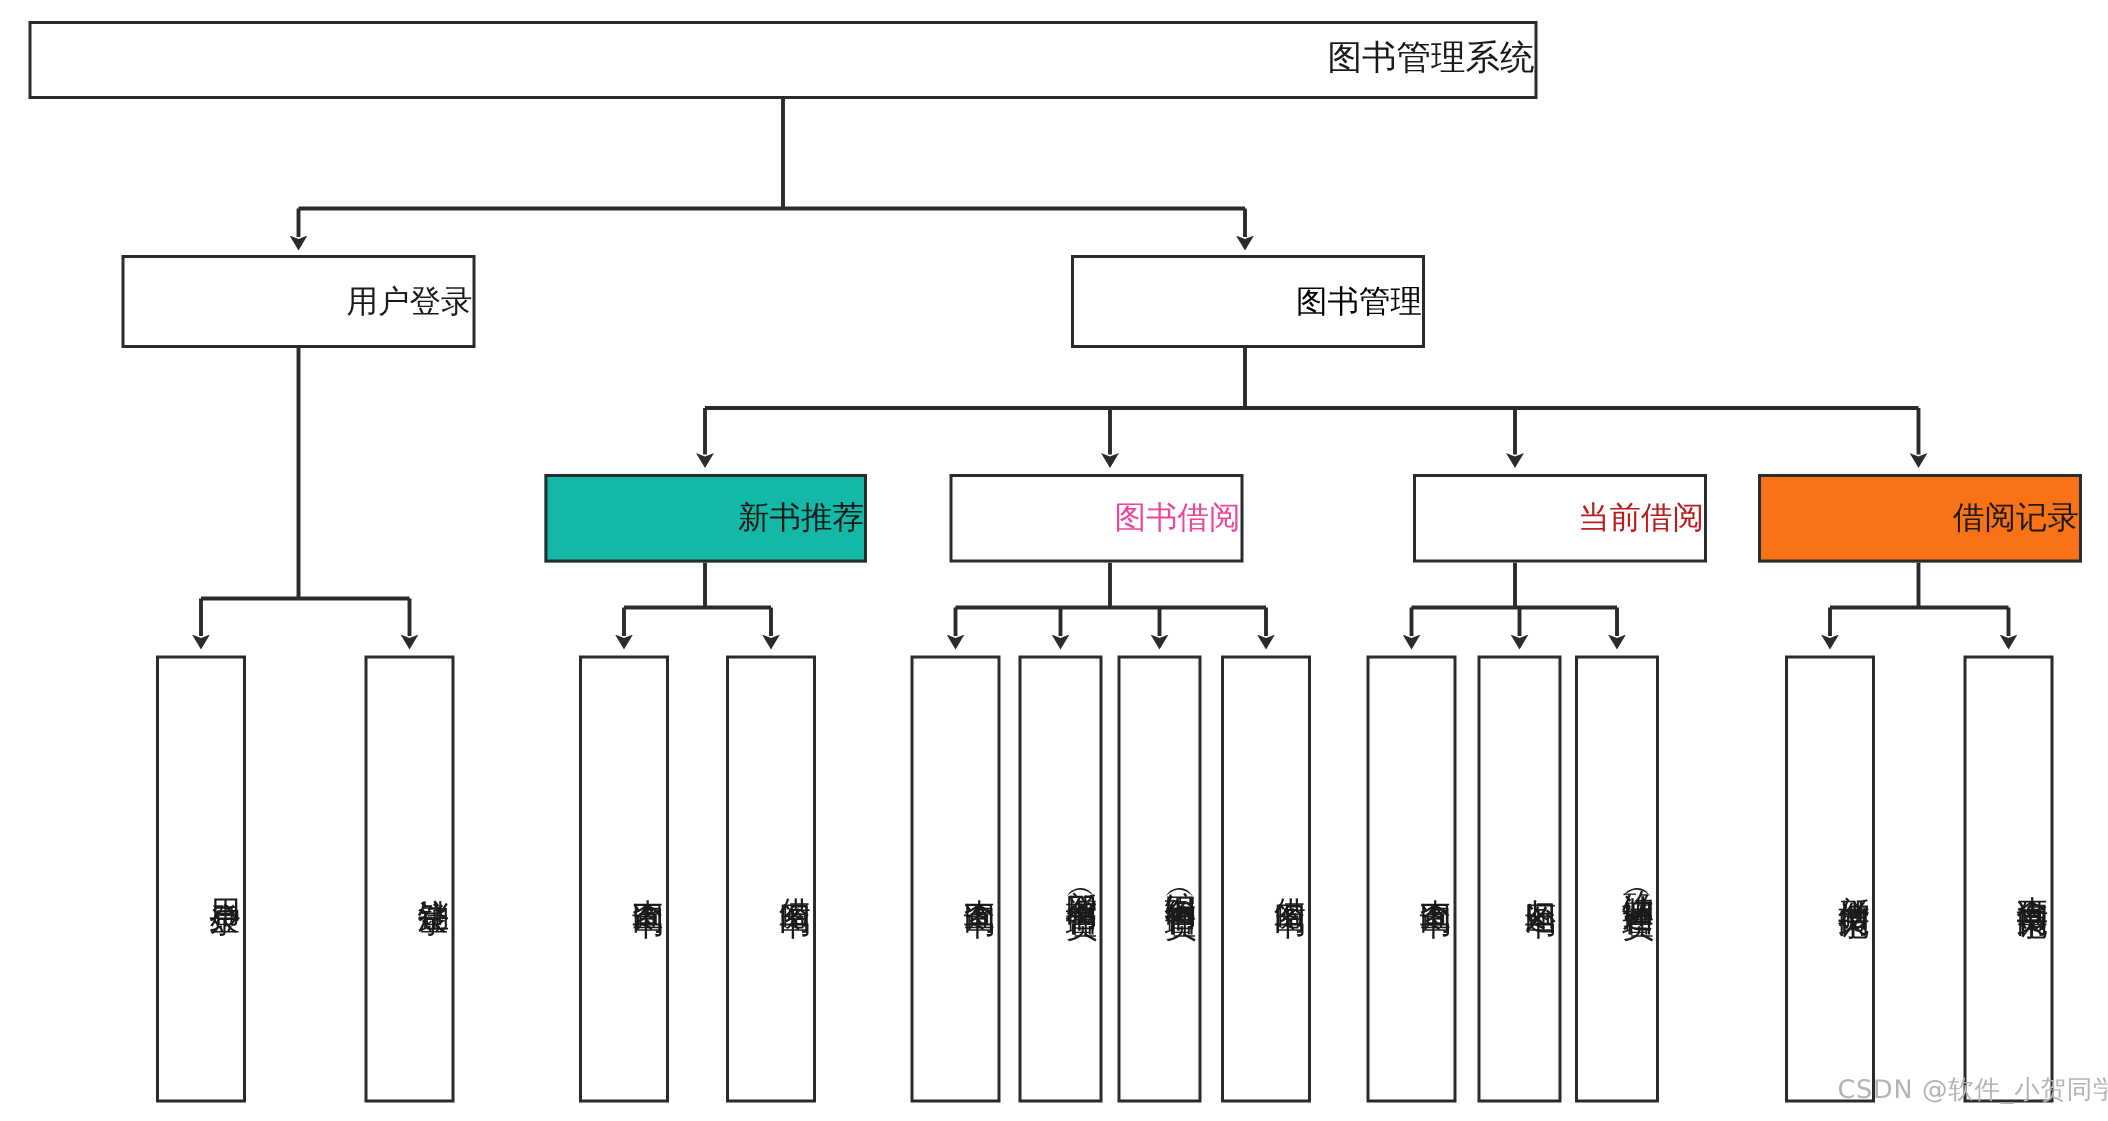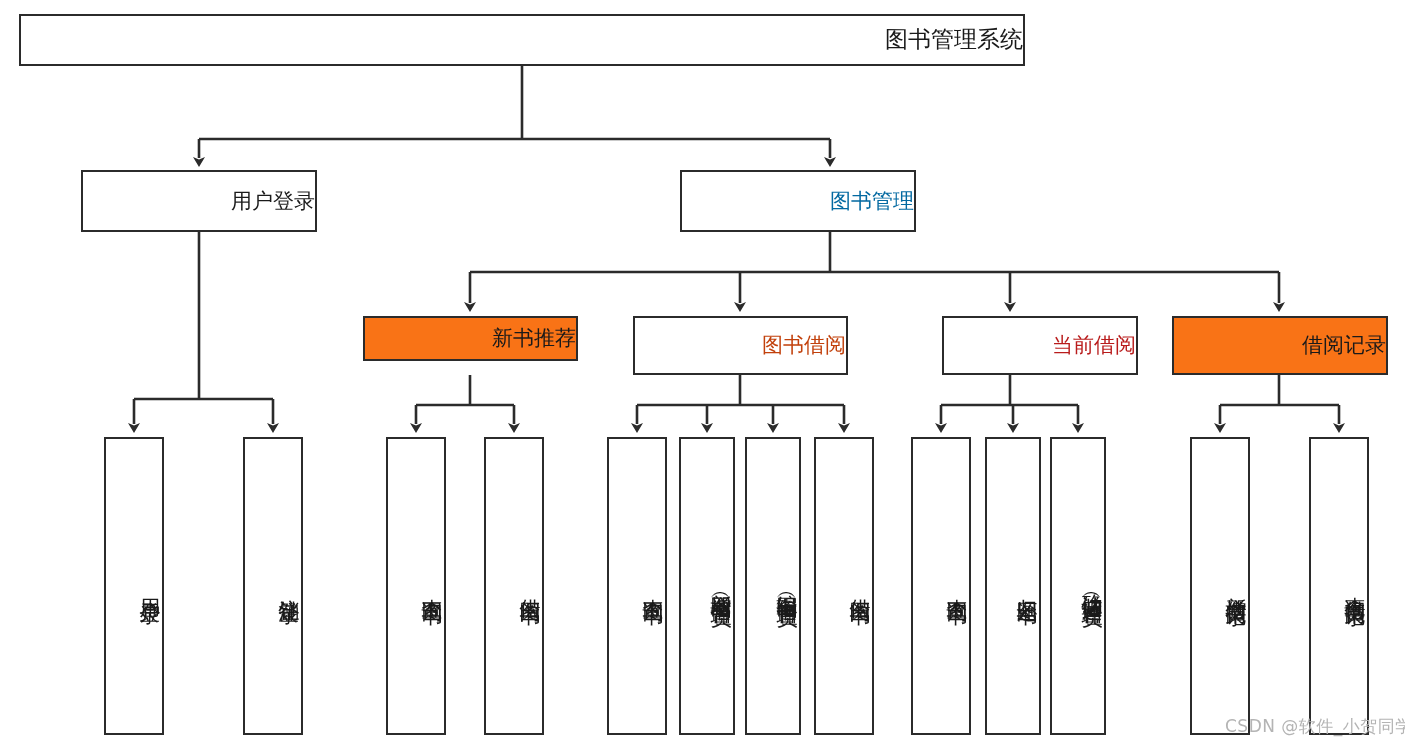--- a/index.html
+++ b/index.html
@@ -124,28 +124,28 @@
     </g>
   </svg>
 
   <div class="node root" style="left: 19px; top: 14px; width: 1006px; height: 52px; border-color: rgb(43, 43, 43); background: rgb(255, 255, 255); color: rgb(26, 26, 26);">
     <span>图书管理系统</span>
   </div>
 
   <div class="node lvl2" style="left: 81px; top: 170px; width: 236px; height: 62px; border-color: rgb(43, 43, 43); background: rgb(255, 255, 255); color: rgb(26, 26, 26);">
     <span>用户登录</span>
   </div>
-  <div class="node lvl2" style="left: 680px; top: 170px; width: 236px; height: 62px; border-color: rgb(43, 43, 43); background: rgb(255, 255, 255); color: #0369a1;">
+  <div class="node lvl2" style="left: 714px; top: 170px; width: 236px; height: 62px; border-color: rgb(43, 43, 43); background: rgb(255, 255, 255); color: #000000;">
     <span>图书管理</span>
   </div>
 
-  <div class="node lvl3" style="left: 363px; top: 316px; width: 215px; height: 45px; border-color: rgb(43, 43, 43); background: #f97316; color: rgb(26, 26, 26);">
+  <div class="node lvl3" style="left: 363px; top: 316px; width: 215px; height: 59px; border-color: rgb(43, 43, 43); background: #14b8a6; color: rgb(26, 26, 26);">
     <span>新书推荐</span>
   </div>
-  <div class="node lvl3" style="left: 633px; top: 316px; width: 215px; height: 59px; border-color: rgb(43, 43, 43); background: rgb(255, 255, 255); color: #c2410c;">
+  <div class="node lvl3" style="left: 633px; top: 316px; width: 196px; height: 59px; border-color: rgb(43, 43, 43); background: rgb(255, 255, 255); color: #ec4899;">
     <span>图书借阅</span>
   </div>
   <div class="node lvl3" style="left: 902px; top: 316px; width: 196px; height: 59px; border-color: rgb(43, 43, 43); background: rgb(255, 255, 255); color: #b91c1c; margin-left: 40px;">
     <span>当前借阅</span>
   </div>
   <div class="node lvl3" style="left: 1172px; top: 316px; width: 216px; height: 59px; border-color: rgb(43, 43, 43); background: #f97316; color: rgb(26, 26, 26);">
     <span>借阅记录</span>
   </div>
 
   <div class="node leaf" style="left: 104px; top: 437px; width: 60px; height: 298px; border-color: rgb(43, 43, 43); background: rgb(255, 255, 255); color: rgb(26, 26, 26);">

